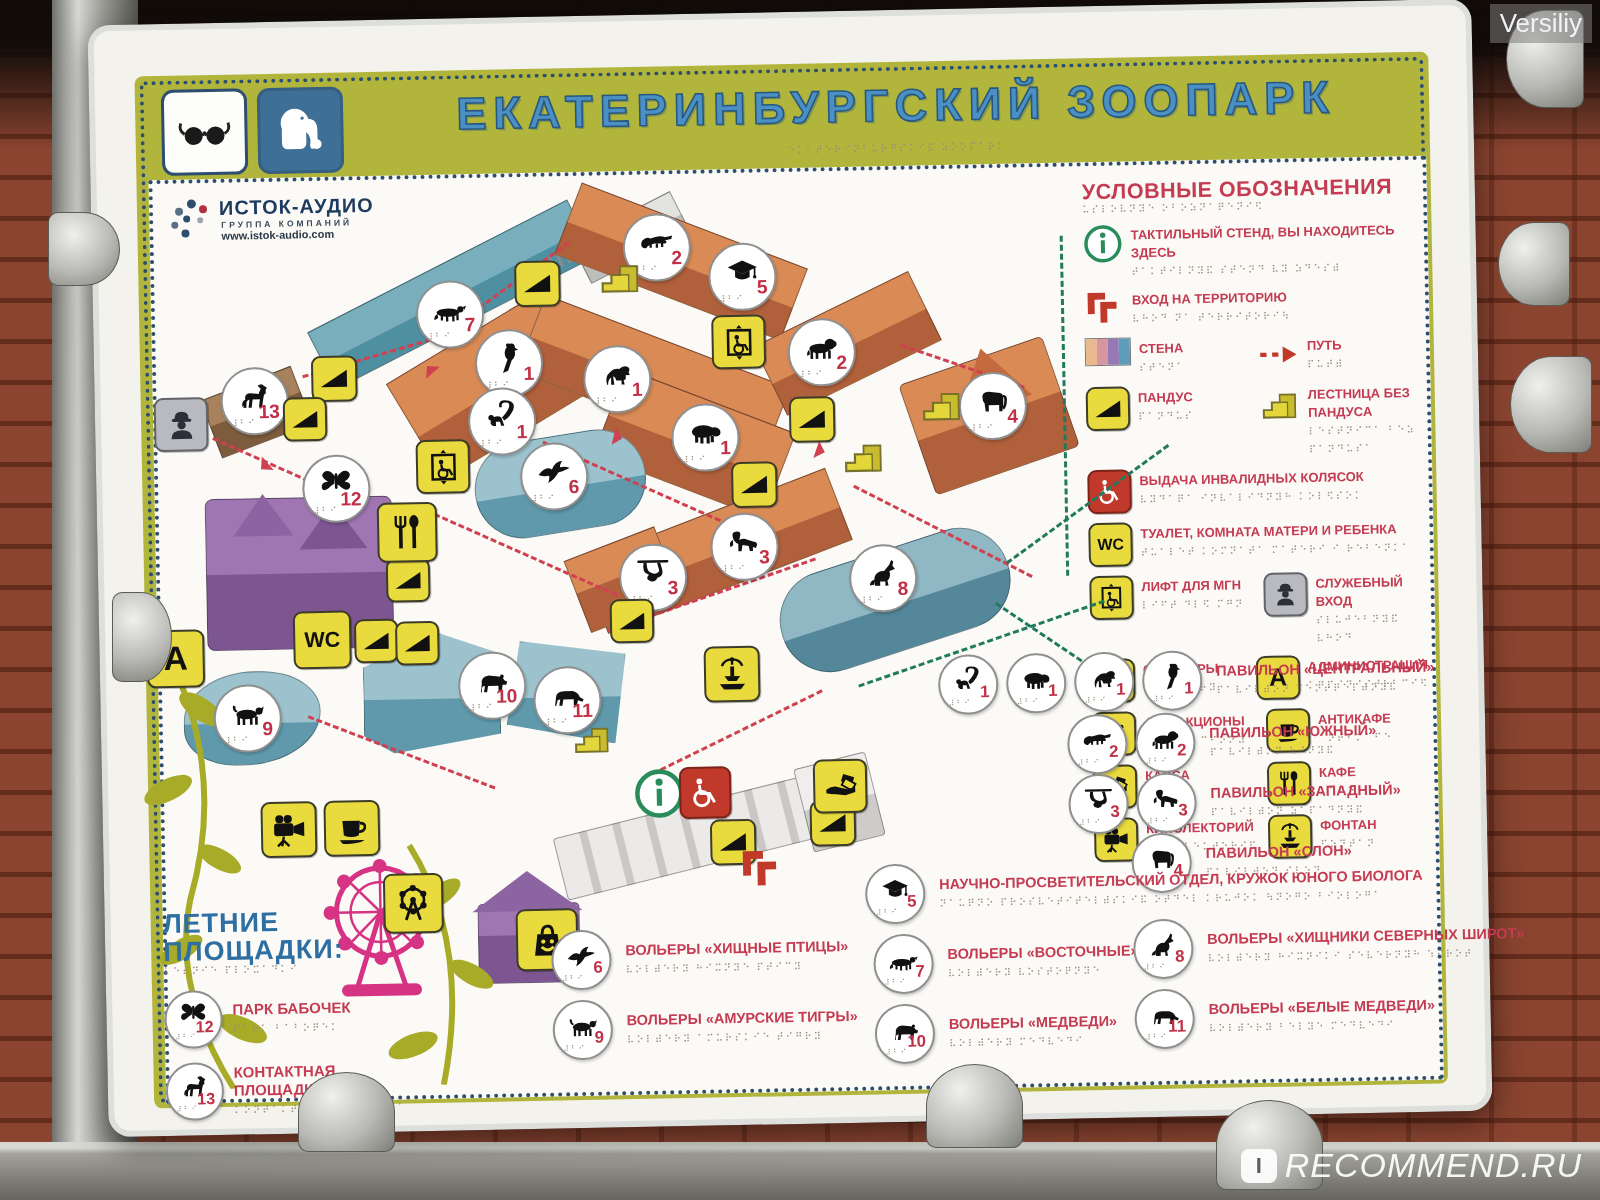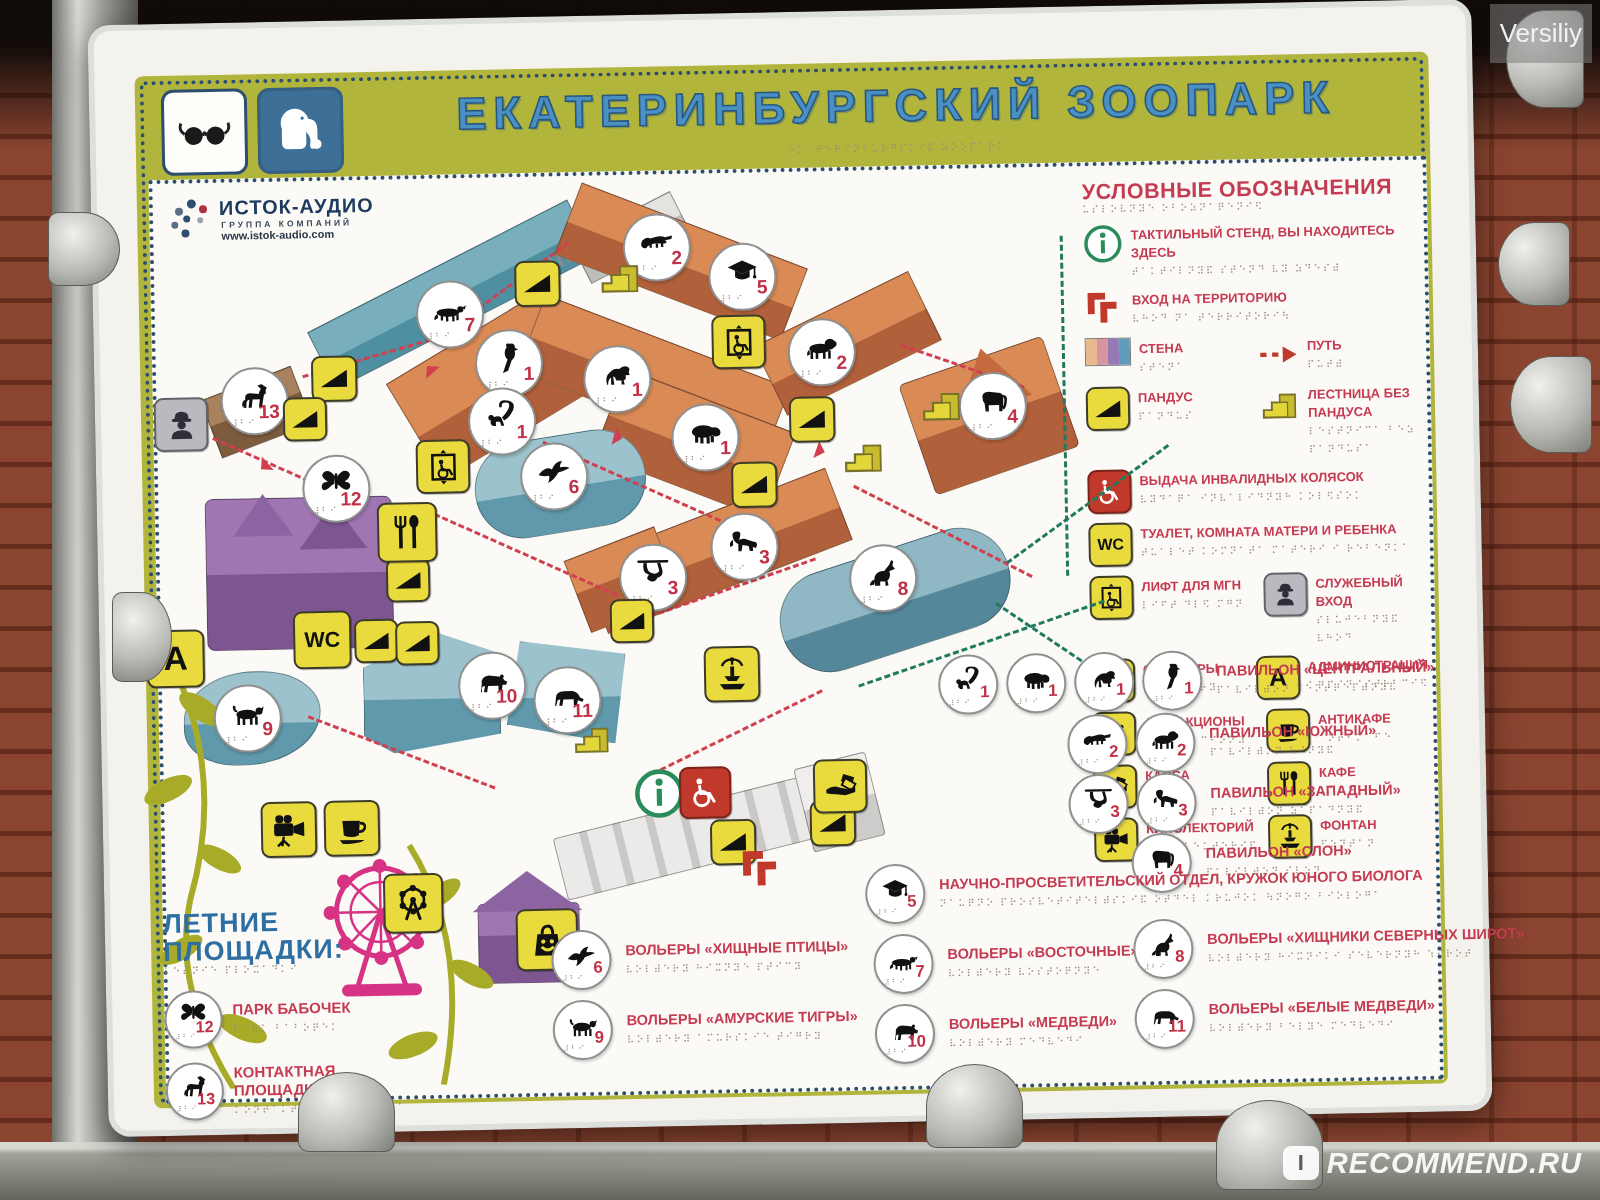--- a/index.html
+++ b/index.html
@@ -72,26 +72,26 @@
   
   .pav-row,.enc-row{position:absolute;display:flex;align-items:center;gap:8px;}
   .enc-lab,.pav-lab{color:#c43b52;font-weight:bold;font-size:14.5px;line-height:1.1;white-space:nowrap;}
   .enc-lab.wide{white-space:normal;}
   
   .summer{position:absolute;left:52px;top:880px;width:260px;}
   .sum-title{color:#2e6fa3;font-weight:bold;font-size:27px;line-height:1.05;letter-spacing:1px;}
   .sum-item{display:flex;align-items:center;gap:10px;margin-top:14px;}
   .sum-lab{color:#c43b52;font-weight:bold;font-size:15px;}
   .wm-top{position:absolute;right:8px;top:4px;background:rgba(125,125,125,.55);color:#f2f2f2;
-    font-size:26px;padding:14px 10px;z-index:30;text-align:right;}
+    font-size:26px;padding:4px 10px;z-index:30;text-align:right;}
   .wm-bot{position:absolute;right:18px;top:1146px;display:flex;align-items:center;gap:8px;z-index:30;opacity:.92;}
   .wm-bub{width:36px;height:34px;background:#fff;border-radius:8px;position:relative;
     display:flex;align-items:center;justify-content:center;font-weight:bold;font-size:22px;color:#555;}
   .wm-bub:after{content:"";position:absolute;left:4px;bottom:-7px;border:7px solid transparent;border-top-color:#fff;}
-  .wm-txt{color:#fff;font-weight:bold;font-style:italic;font-size:29px;letter-spacing:1px;}
+  .wm-txt{color:#fff;font-weight:normal;font-style:italic;font-size:34px;letter-spacing:1px;}
   .fence{position:absolute;background:repeating-linear-gradient(90deg,#8a8a8a 0 3px,transparent 3px 8px);height:14px;}
 </style>
 </head>
 <body>
 
 <div class="stage">
   <div class="top-shadow"></div>
   <div class="left-post"></div>
 
   <div class="board">

